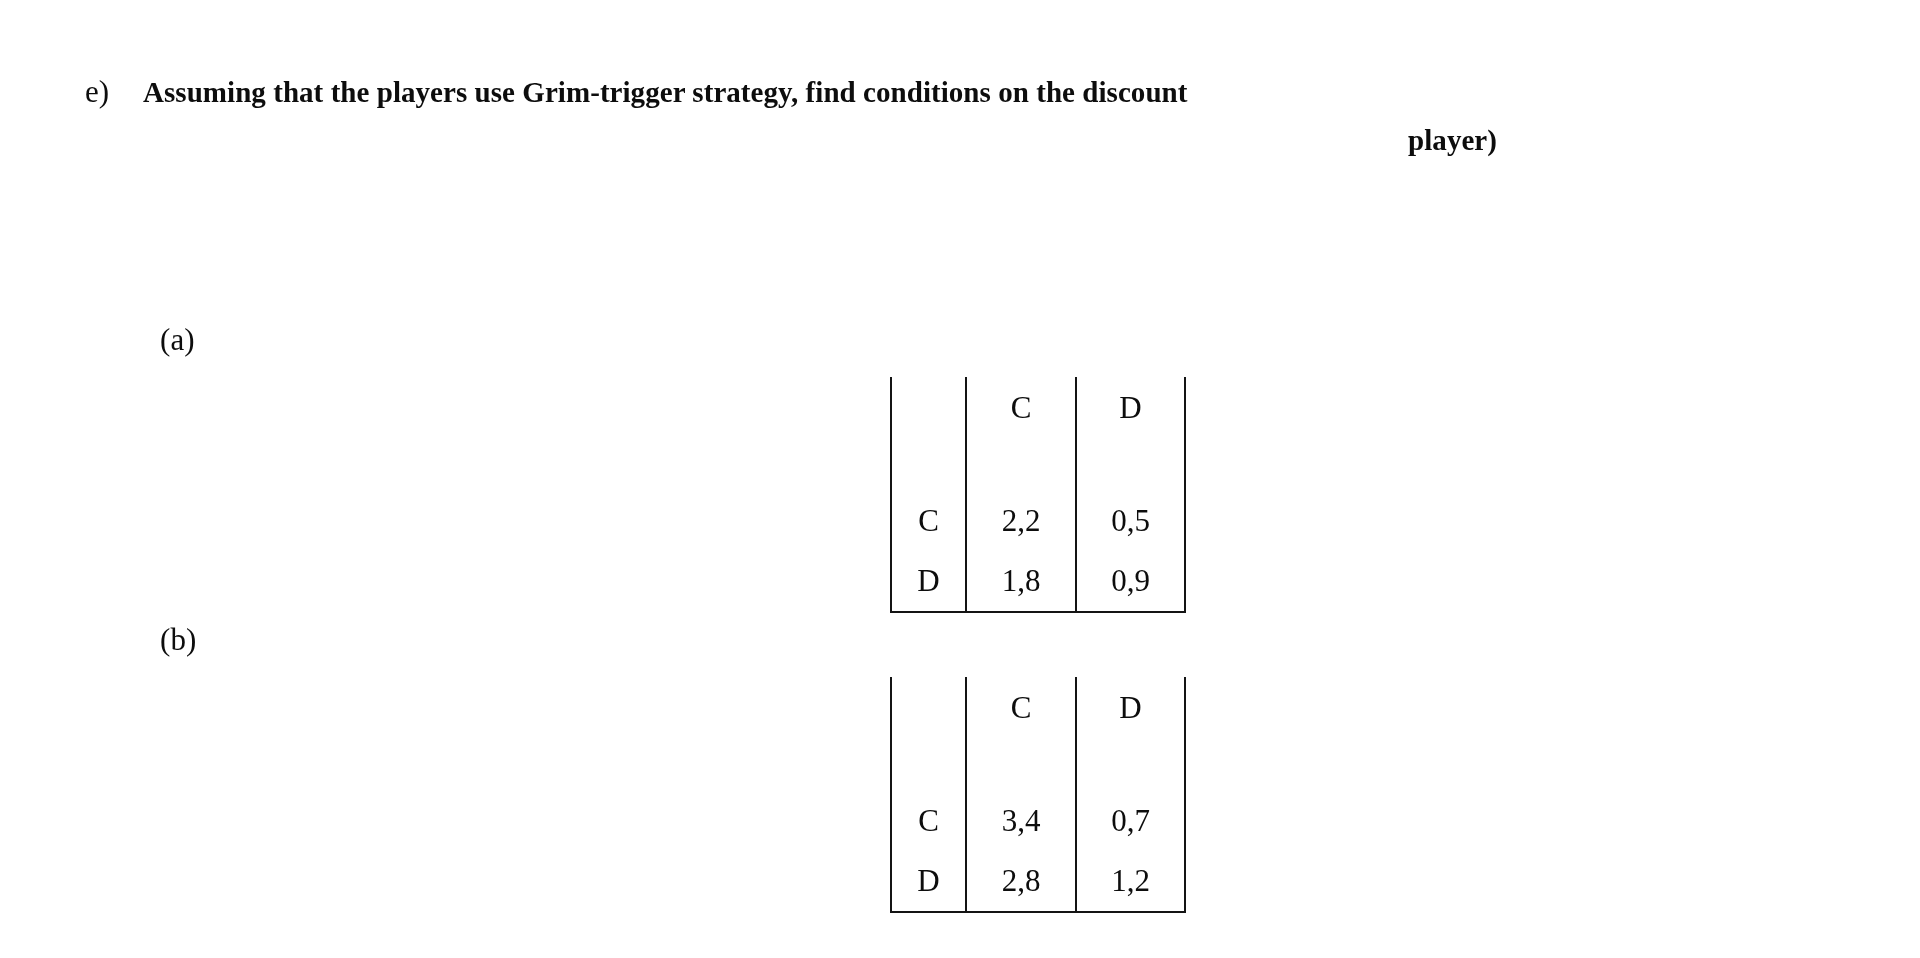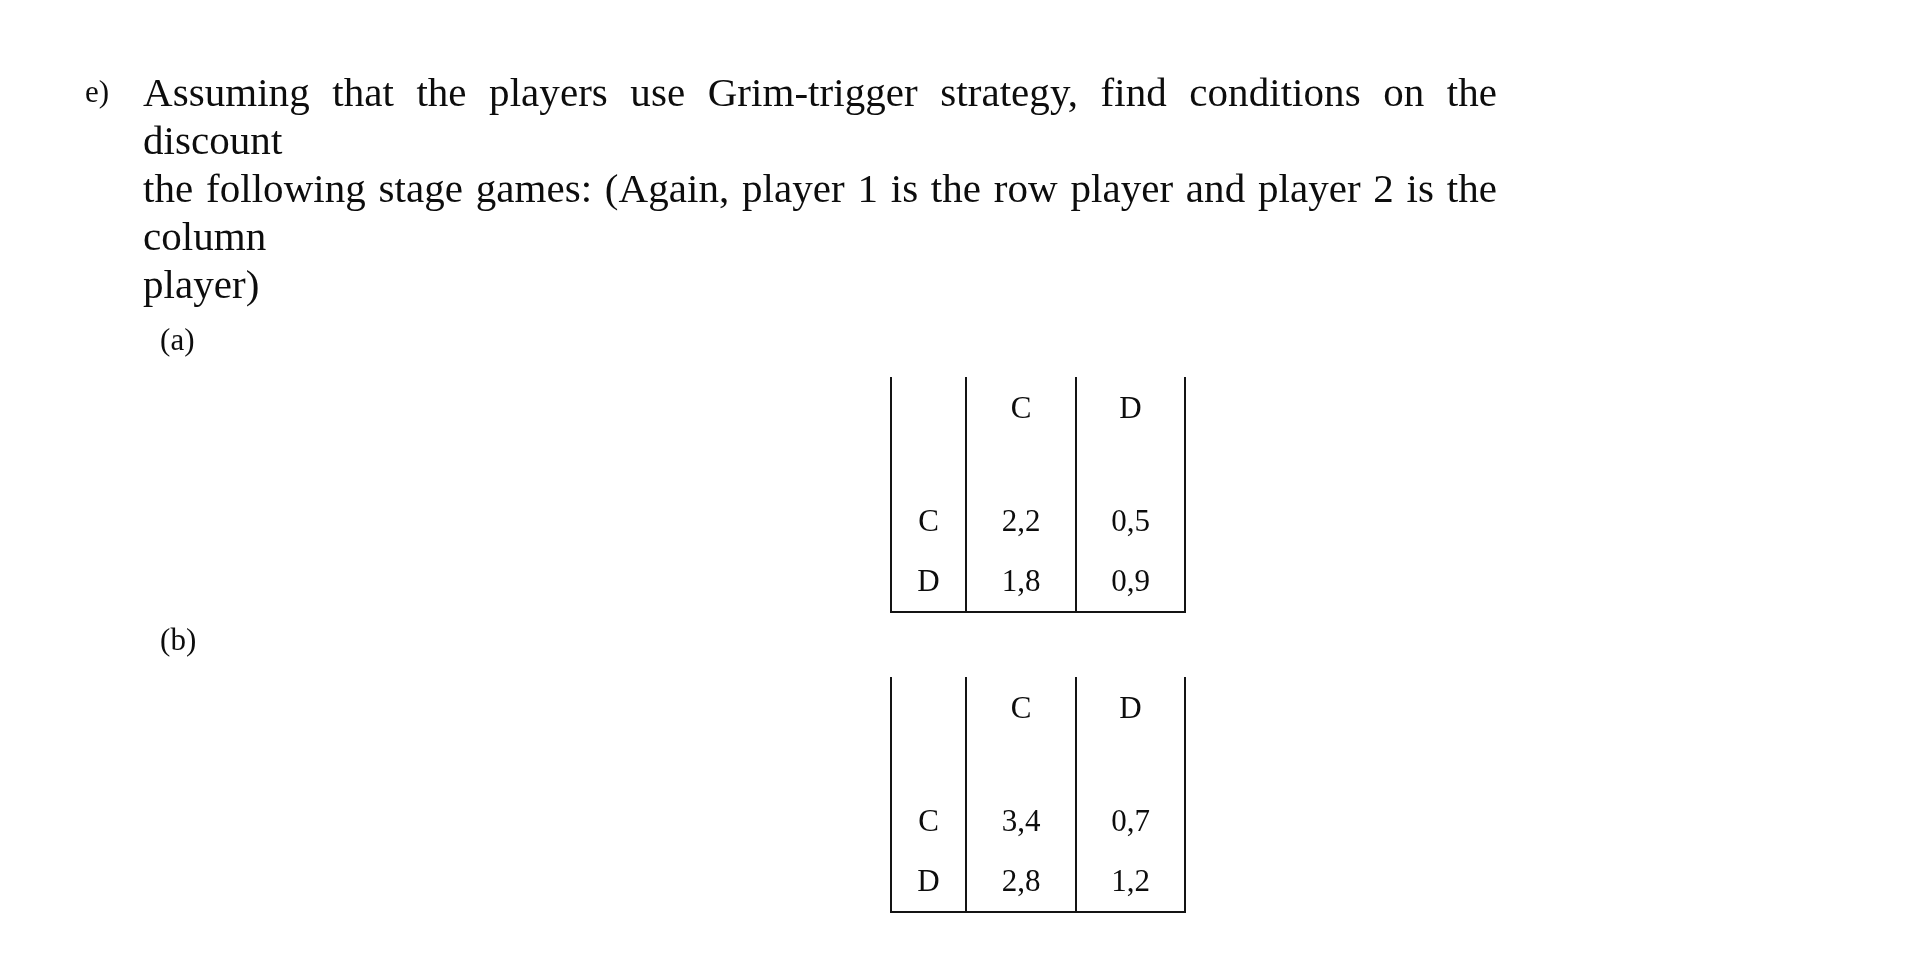--- a/index.html
+++ b/index.html
@@ -33,28 +33,29 @@
   .q-marker {
     width: 58px;
     flex: 0 0 58px;
     font-size: 31px;
     line-height: 48px;
     letter-spacing: 0.1px;
   }
 
   .q-body {
     flex: 1 1 auto;
-    font-size: 41px;
+    font-size: 29px;
     line-height: 48px;
     text-align: justify;
     text-justify: inter-word;
     letter-spacing: 0.05px;
+    font-weight: bold;
   }
   .q-body .last-line {
-    text-align: left;
+    text-align: right;
   }
 
   
   .part-label {
     position: absolute;
     font-size: 31px;
     line-height: 40px;
     letter-spacing: 0.1px;
   }
   #part-a-label { left: 160px; top: 320px; }
@@ -97,21 +98,20 @@
   .payoff-matrix td.row-head { }
 </style>
 </head>
 <body>
 
 <div id="question-block">
   <div class="q-row">
     <div class="q-marker">e)</div>
     <div class="q-body">
       <div>Assuming that the players use Grim-trigger strategy, find conditions on the discount</div>
-      <div>the following stage games: (Again, player 1 is the row player and player 2 is the column</div>
       <div class="last-line">player)</div>
     </div>
   </div>
 </div>
 
 <div class="part-label" id="part-a-label">(a)</div>
 
 <table class="payoff-matrix" id="matrix-a">
   <colgroup>
     <col class="c-row-head">

